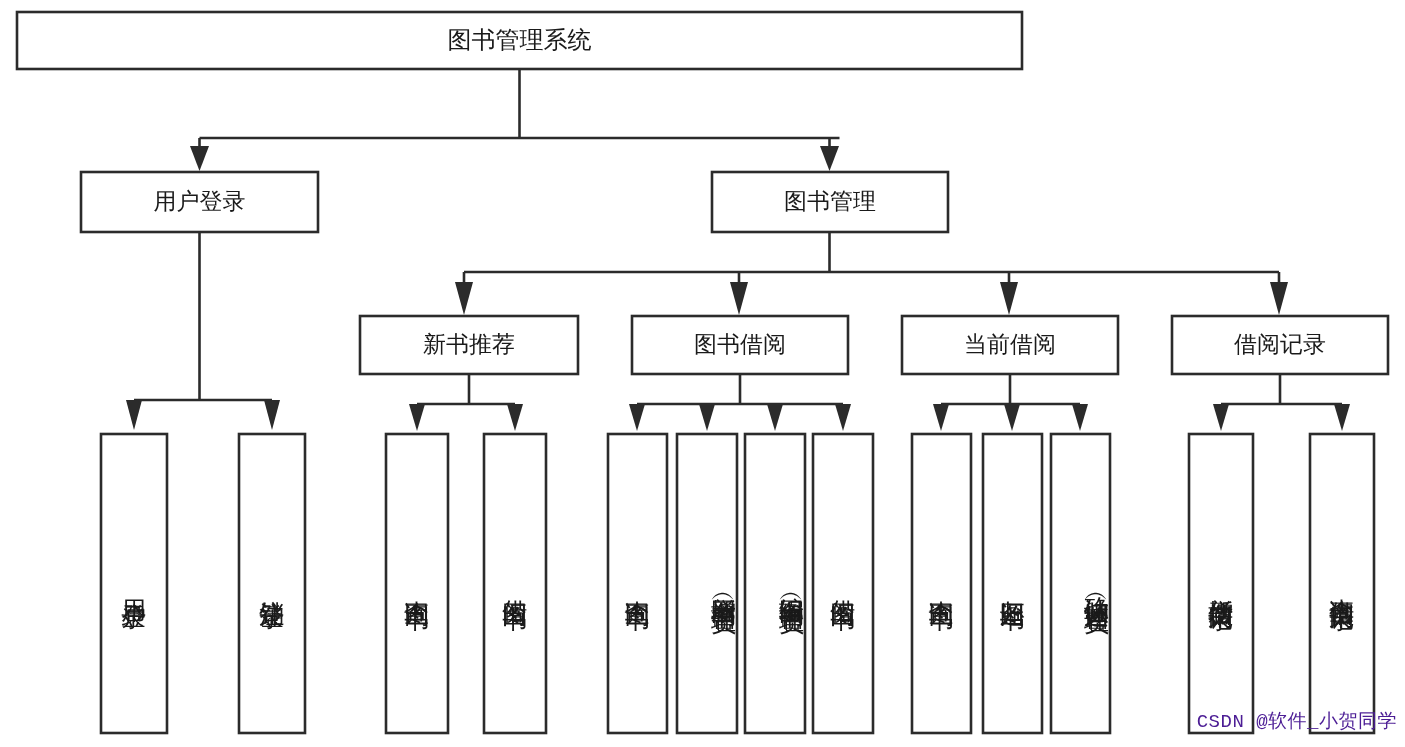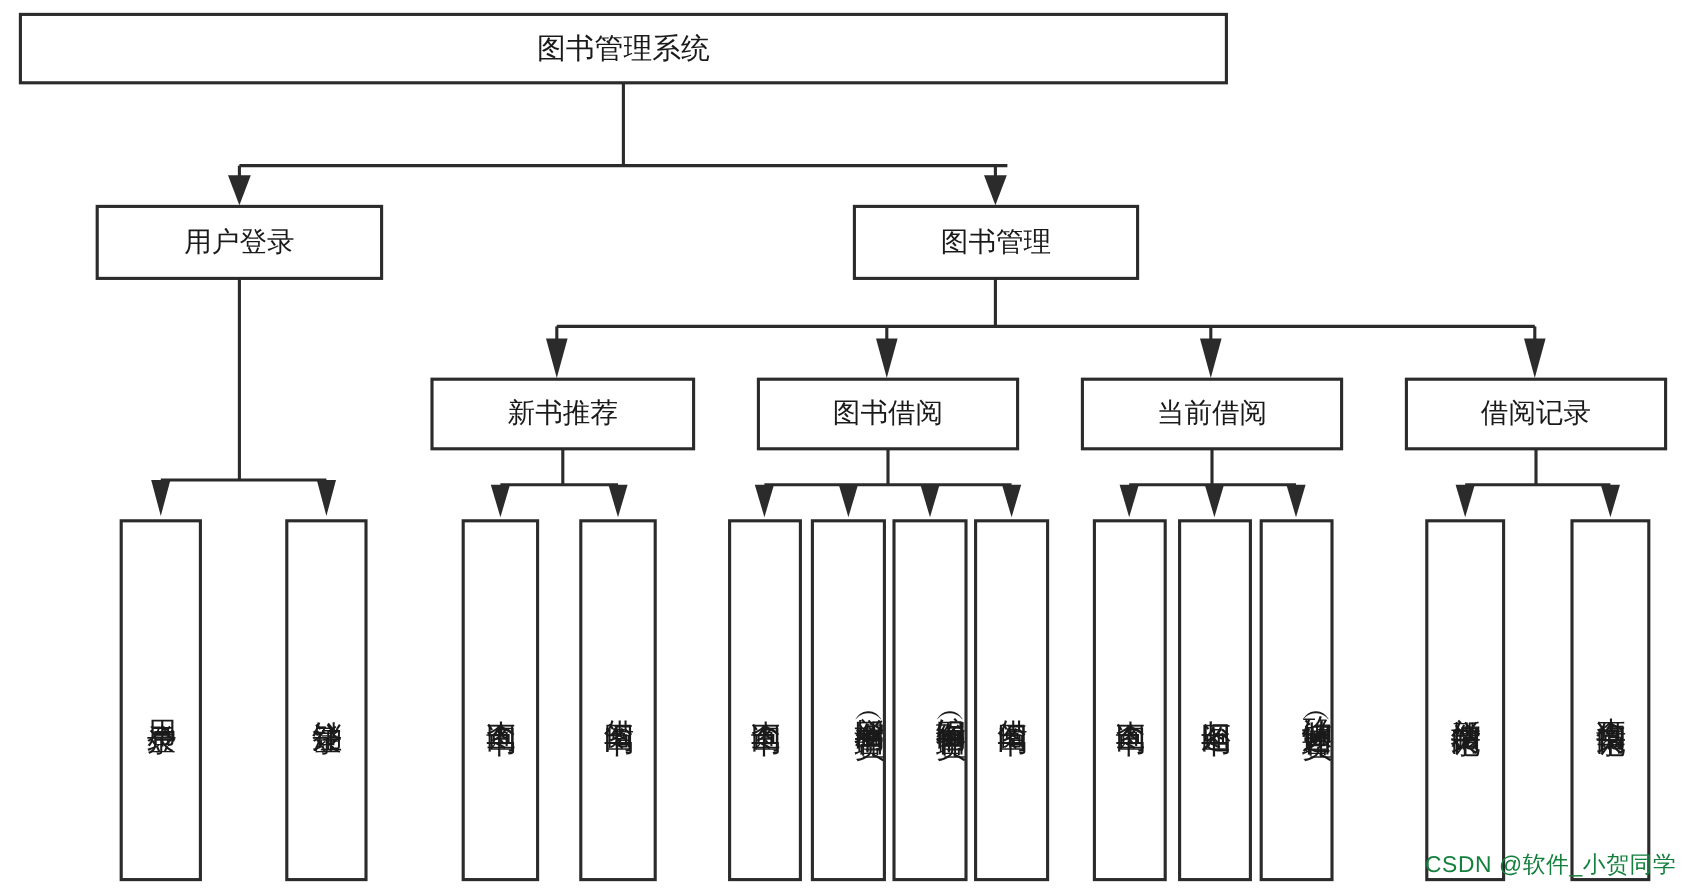--- a/index.html
+++ b/index.html
@@ -69,23 +69,23 @@
     justify-content: center;
     text-align: center;
     white-space: nowrap;
     pointer-events: none;
     user-select: none;
   }
   .watermark {
     position: absolute;
     right: 8px;
     bottom: 6px;
-    font-family: Liberation Sans, sans-serif;
+    font-family: Liberation Mono, monospace;
     font-size: 19px;
-    color: #15803d;
+    color: #4c1d95;
     letter-spacing: 0.5px;
     white-space: nowrap;
   }
 </style>
 </head>
 <body>
 
 <div id="diagram-root">
 
   <svg id="flow" viewBox="0 0 1405 747" xmlns="http://www.w3.org/2000/svg">

